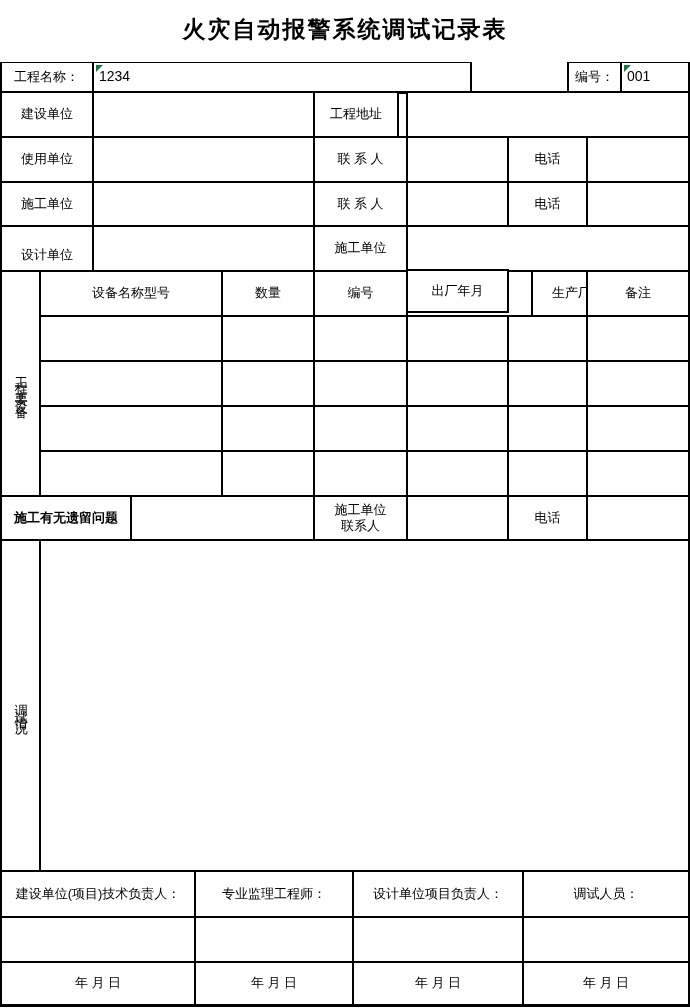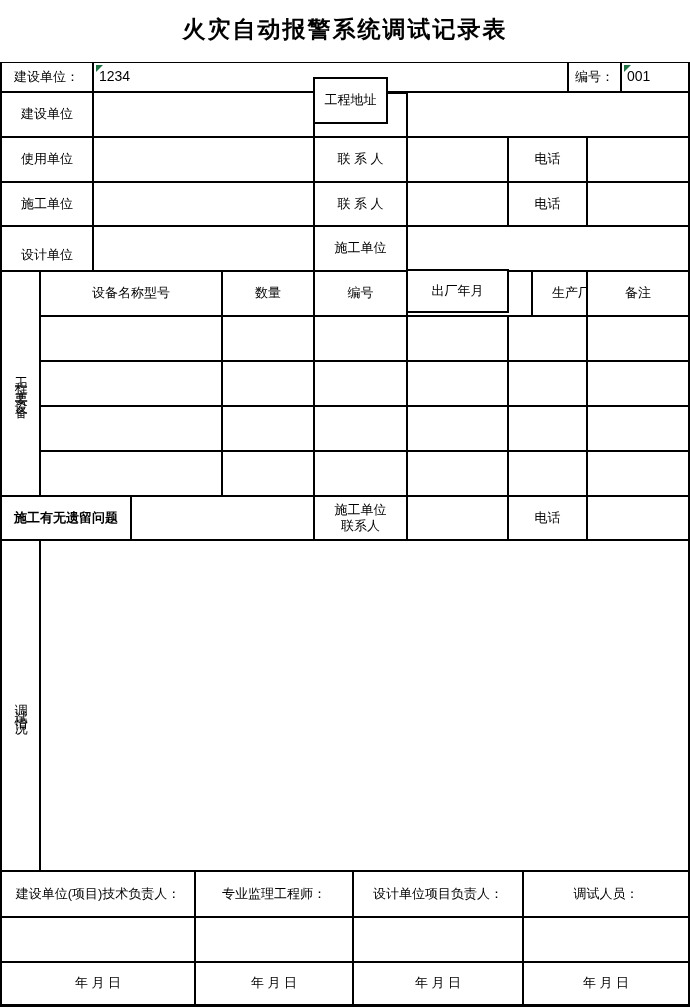--- a/index.html
+++ b/index.html
@@ -21,34 +21,34 @@
   .tri{position:absolute;left:2px;top:2px;width:7px;height:7px;
        clip-path:polygon(0 0,100% 0,0 100%);}
 </style>
 </head>
 <body>
 
 <div id="page">
 
   <div class="title">火灾自动报警系统调试记录表</div>
 
-  <div class="c left pl12 thin-top thick-bottom" style="left:0;top:62px;width:94px;height:32px;">建设单位：</div>
-  <div class="c left pl4 num thin-top thick-bottom" style="left:92px;top:62px;width:477px;height:32px;">
+  <div class="c left pl12 thin-top thick-bottom" style="left:0;top:62px;width:94px;height:32px;">工程名称：</div>
+  <div class="c left pl4 num thin-top thick-bottom" style="left:92px;top:62px;width:380px;height:32px;">
     <span class="tri" style="background:#217346;"></span>
     <span>1234</span>
   </div>
   <div class="c thin-top thick-bottom" style="left:567px;top:62px;width:55px;height:32px;text-align:right;">编号：</div>
   <div class="c left pl4 num thin-top thick-bottom" style="left:620px;top:62px;width:70px;height:32px;">
     <span class="tri" style="background:#217346;"></span>
     <span>001</span>
   </div>
 
   <div class="c" style="left:0;top:91px;width:94px;height:47px;">建设单位</div>
   <div class="c" style="left:92px;top:91px;width:223px;height:47px;"></div>
-  <div class="c" style="left:313px;top:77px;width:75px;height:47px;">工程地址</div>
+  <div class="c" style="left:313px;top:91px;width:86px;height:47px;">工程地址</div>
   <div class="c" style="left:406px;top:91px;width:284px;height:47px;"></div>
 
   <div class="c" style="left:0;top:136px;width:94px;height:47px;">使用单位</div>
   <div class="c" style="left:92px;top:136px;width:223px;height:47px;"></div>
   <div class="c" style="left:313px;top:136px;width:95px;height:47px;">联 系 人</div>
   <div class="c" style="left:406px;top:136px;width:103px;height:47px;"></div>
   <div class="c" style="left:507px;top:136px;width:81px;height:47px;">电话</div>
   <div class="c" style="left:586px;top:136px;width:104px;height:47px;"></div>
 
   <div class="c" style="left:0;top:181px;width:94px;height:46px;">施工单位</div>

